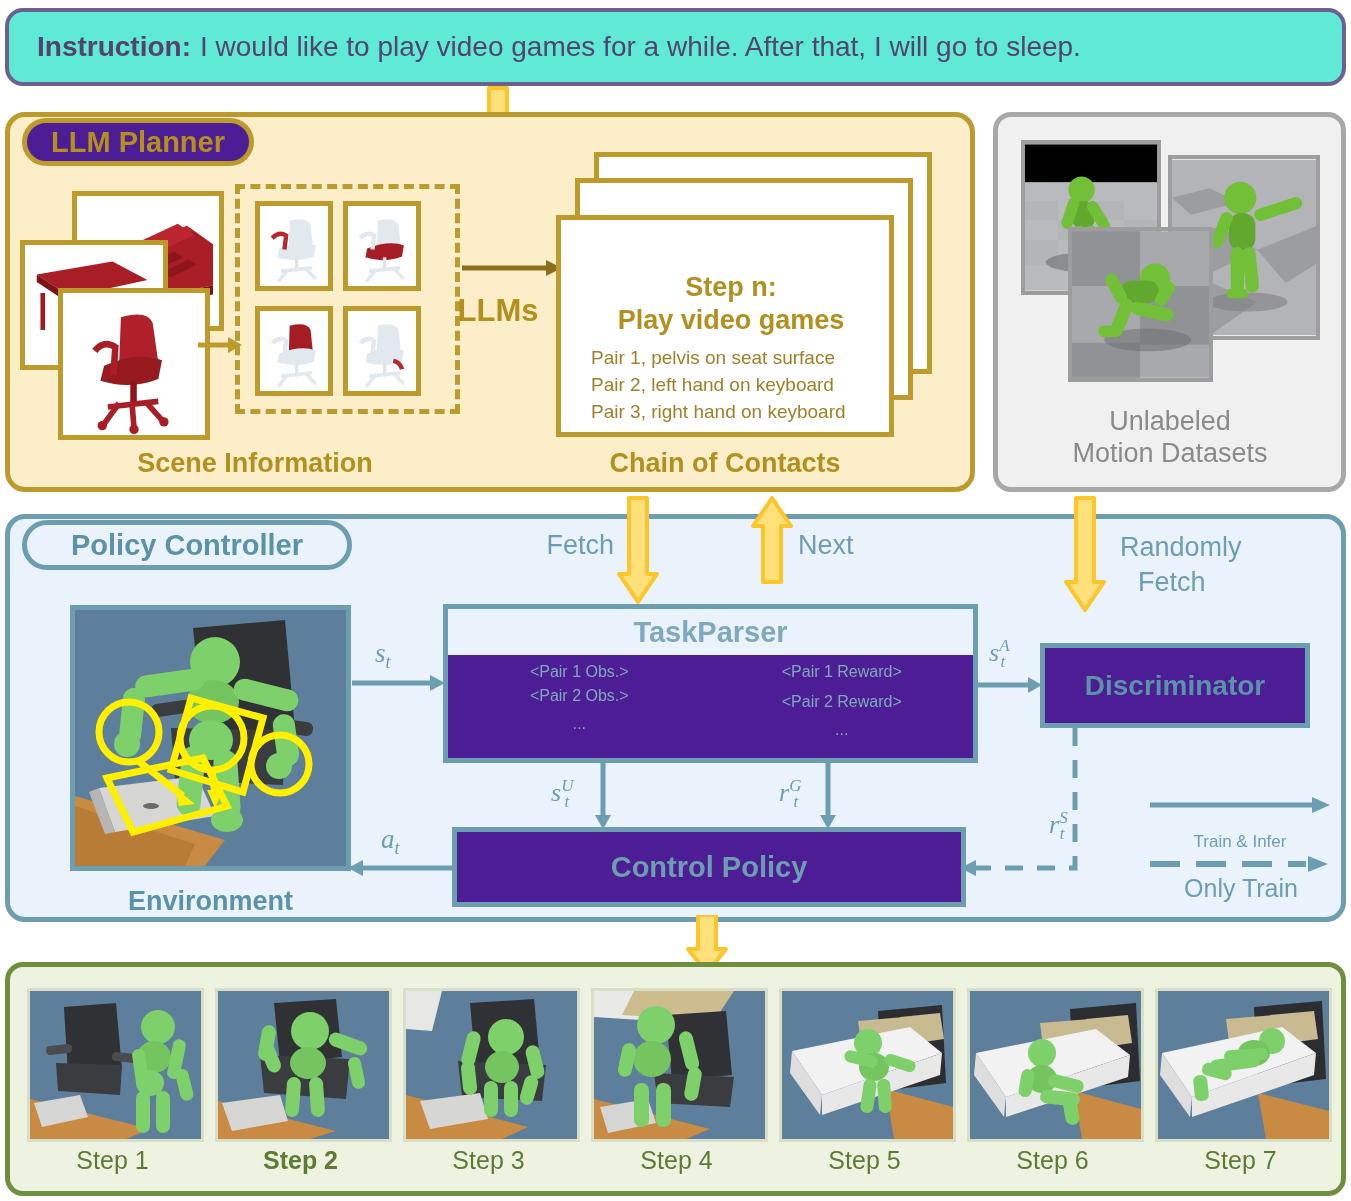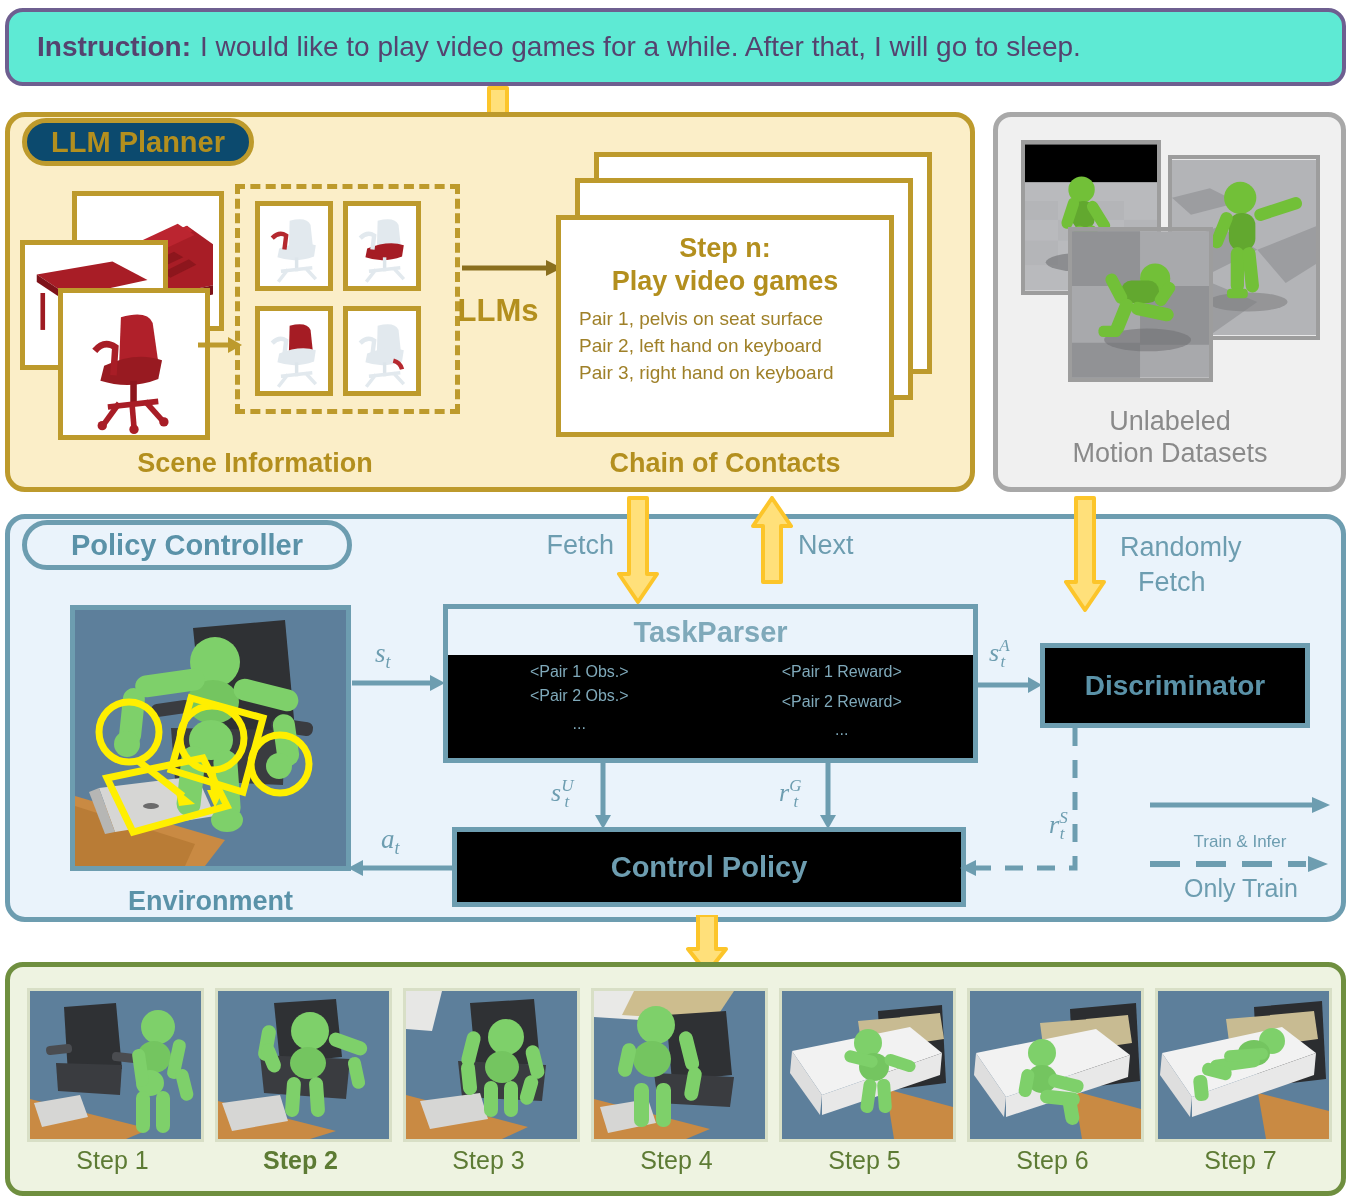--- a/index.html
+++ b/index.html
@@ -14,21 +14,21 @@
   #instruction-bar{left:5px;top:8px;width:1341px;height:78px;
     background:#5eead4;border:4px solid #6e5f90;border-radius:18px;
     display:flex;align-items:center;padding-left:28px;}
   #instruction-bar .lbl{font-size:28px;font-weight:bold;color:#55436f;}
   #instruction-bar .txt{font-size:28px;color:#55436f;margin-left:9px;}
 
   
   #llm-planner{left:5px;top:112px;width:970px;height:380px;
     background:#fbeec8;border:5px solid #bd9a2c;border-radius:20px;}
   #planner-title{left:22px;top:118px;width:232px;height:48px;
-    background:#0c4a6e;border:5px solid #bd9a2c;border-radius:24px;}
+    background:#4c1d95;border:5px solid #bd9a2c;border-radius:24px;}
   #planner-title span{font-size:29px;font-weight:bold;color:#b38f1e;}
 
   
   .scene-card{background:#fff;border:5px solid #bd9a2c;}
   .scene-inner{width:100%;height:100%;position:relative;overflow:hidden;}
 
   
   #contact-candidates{left:235px;top:184px;width:225px;height:230px;
     border:5px dashed #bd9a2c;}
   .cand-card{background:#fff;border:5px solid #bd9a2c;}
@@ -57,21 +57,21 @@
   #unified-controller{left:5px;top:514px;width:1341px;height:408px;
     background:#eaf3fb;border:5px solid #6d9db0;border-radius:20px;}
   #uc-title{left:22px;top:520px;width:330px;height:50px;
     background:#eaf3fb;border:5px solid #6d9db0;border-radius:25px;}
   #uc-title span{font-size:29px;font-weight:bold;color:#5a92a8;}
 
   #env-image{left:70px;top:605px;width:281px;height:266px;border:5px solid #6d9db0;overflow:hidden;}
   #env-caption{left:70px;top:884px;width:281px;height:34px;
     font-size:27px;font-weight:bold;color:#5a92a8;}
 
-  .blue-box{background:#000000;border:5px solid #6d9db0;}
+  .blue-box{background:#4c1d95;border:5px solid #6d9db0;}
   #taskparser-box{left:443px;top:604px;width:535px;height:159px;}
   #tp-title{font-size:29px;font-weight:bold;color:#7fa9ba;}
   .tp-cell{font-size:16px;color:#7fa9ba;}
   #discriminator-box{left:1040px;top:643px;width:270px;height:85px;}
   #disc-title{font-size:28px;font-weight:bold;color:#5a92a8;}
   #controlpolicy-box{left:452px;top:827px;width:514px;height:80px;}
   #cp-title{font-size:29px;font-weight:bold;color:#6d9db0;}
 
   .flow-label{color:#6d9db0;font-family:"Liberation Serif","DejaVu Serif",serif;font-style:italic;}
   .word-label{color:#6d9db0;font-size:27px;}
@@ -214,21 +214,21 @@
   <line x1="0" y1="10" x2="84" y2="10" stroke="#8a6f1e" stroke-width="5"></line>
   <polygon points="84,2 100,10 84,18" fill="#8a6f1e"></polygon>
 </svg>
 <div class="abs ctr" id="llms-label">
   <span>LLMs</span>
 </div>
 
 <div class="abs step-card" id="step-card-back"></div>
 <div class="abs step-card" id="step-card-mid"></div>
 <div class="abs step-card" id="step-card-front">
-  <div style="padding:12px 0 0 0;text-align:center;">
+  <div style="padding:12px 0 0 12px;text-align:center;margin-top:39px;">
     <div id="step-title">
       <div>Step n:</div>
       <div>Play video games</div>
     </div>
     <div style="padding:8px 0 0 18px;">
       <div class="pair-line">Pair 1, pelvis on seat surface</div>
       <div class="pair-line">Pair 2, left hand on keyboard</div>
       <div class="pair-line">Pair 3, right hand on keyboard</div>
     </div>
   </div>

